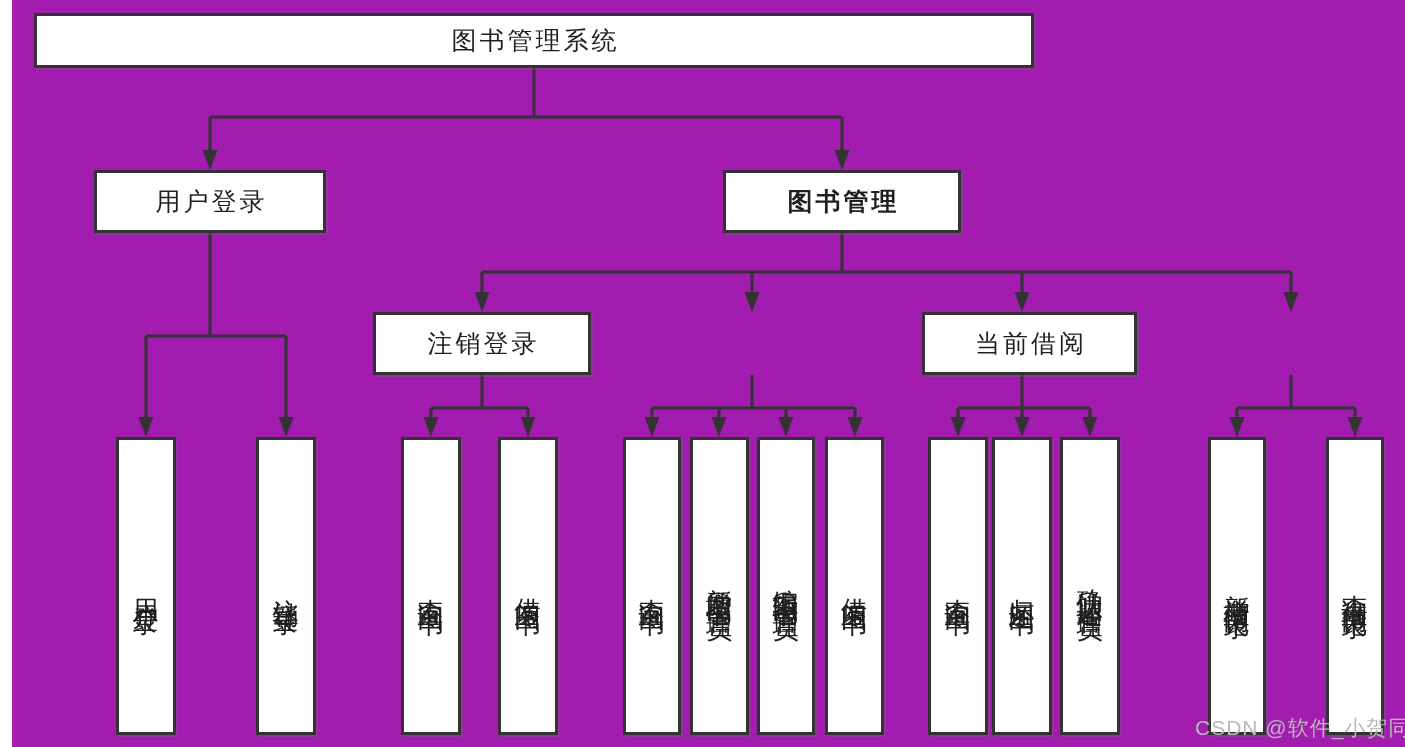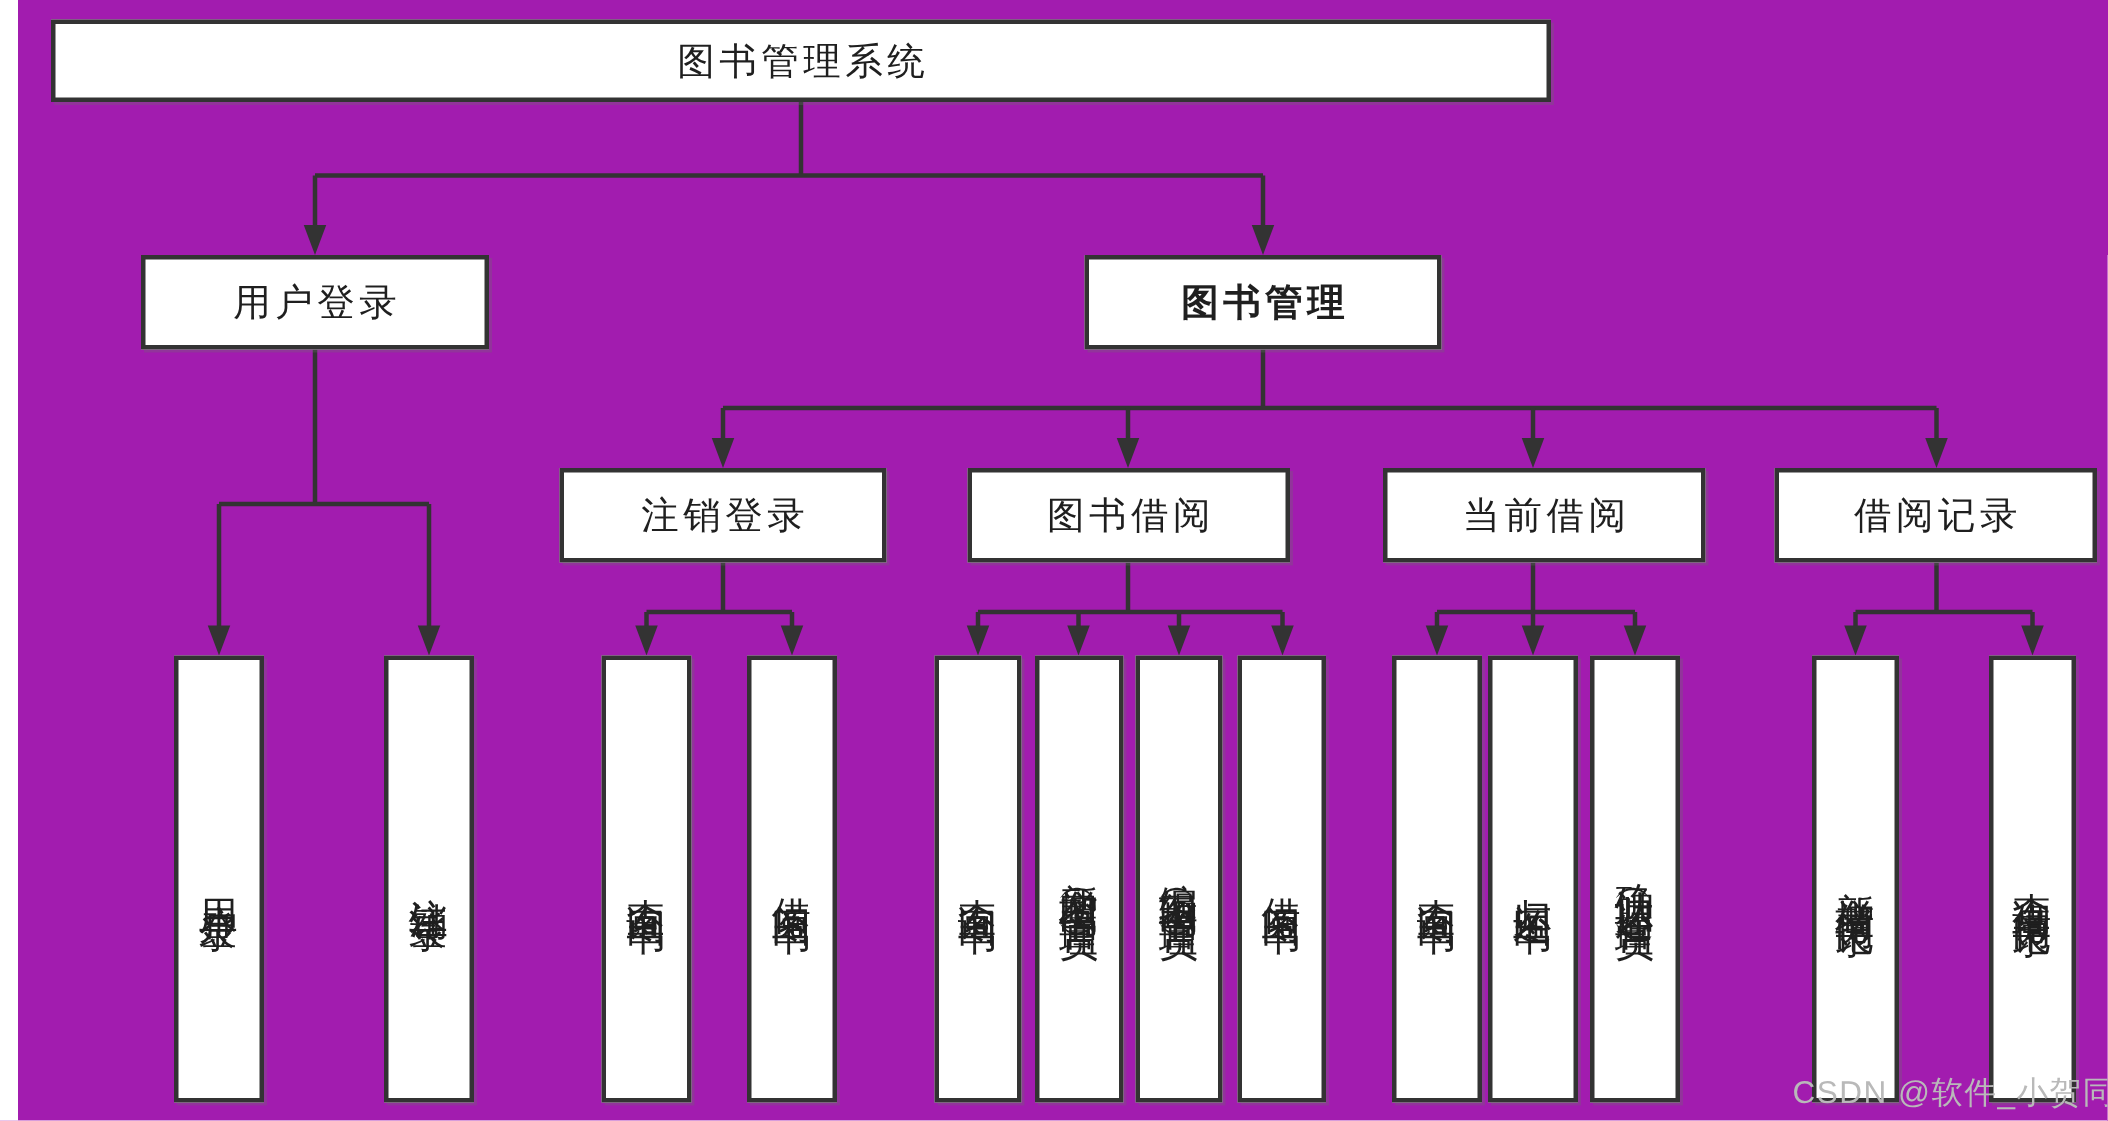--- a/index.html
+++ b/index.html
@@ -172,29 +172,23 @@
   <div class="box hbox n-l2a">
     <span>用户登录</span>
   </div>
   <div class="box hbox n-l2b">
     <span>图书管理</span>
   </div>
 
   <div class="box hbox n-l3a">
     <span>注销登录</span>
   </div>
-  <div class="box hbox n-l3b">
-    <span>图书借阅</span>
-  </div>
   <div class="box hbox n-l3c">
     <span>当前借阅</span>
   </div>
-  <div class="box hbox n-l3d">
-    <span>借阅记录</span>
-  </div>
 
   <div class="box vbox leaf lf1">
     <span>用户登录</span>
   </div>
   <div class="box vbox leaf lf2">
     <span>注销登录</span>
   </div>
 
   <div class="box vbox leaf lf3">
     <span>查询图书</span>

